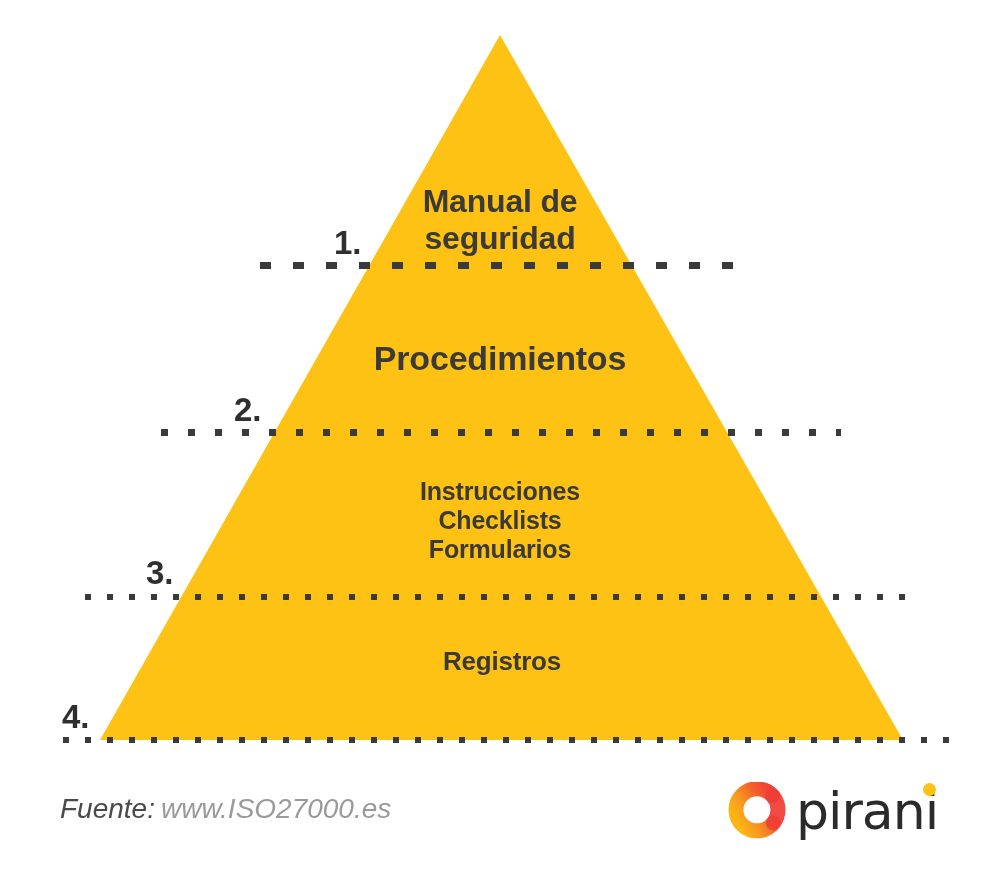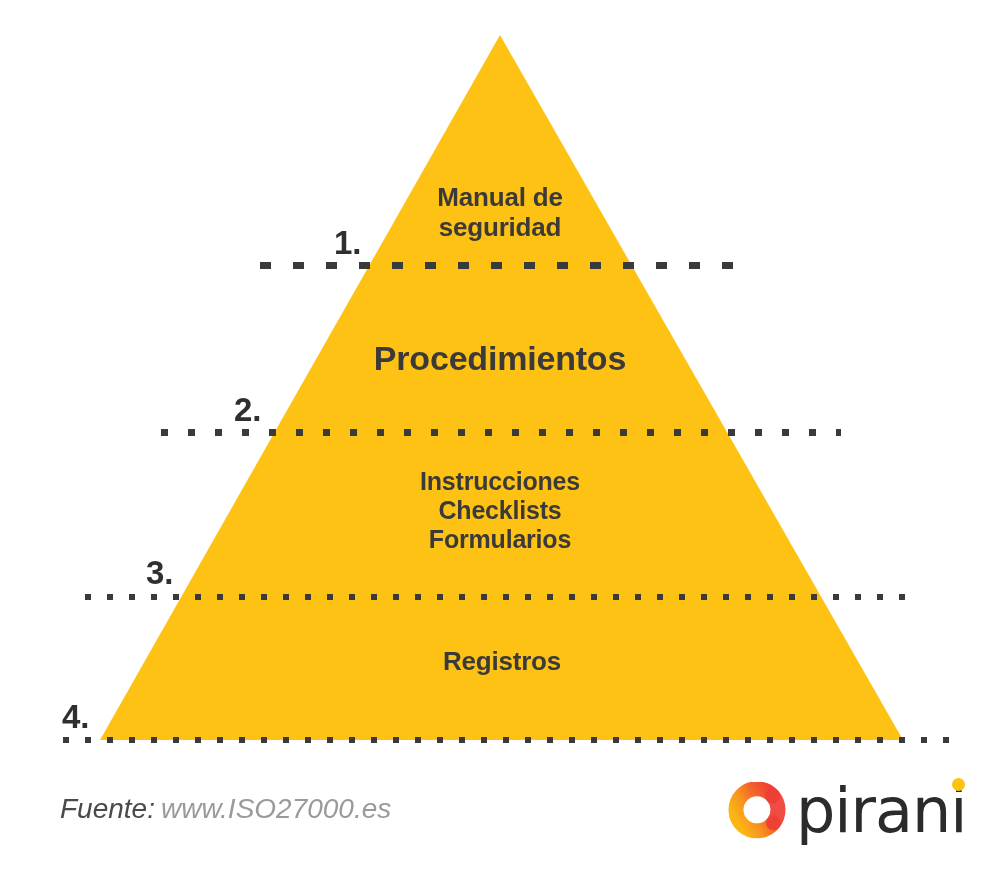--- a/index.html
+++ b/index.html
@@ -55,21 +55,21 @@
   .tier-label {
     position: absolute;
     text-align: center;
     color: #3b3a38;
     font-weight: bold;
     font-family: "Liberation Sans", sans-serif;
     letter-spacing: -0.2px;
     line-height: 1.15;
     white-space: pre-line;
   }
-  .tier-label.t1 { font-size: 26px; }
+  .tier-label.t1 { font-size: 32px; }
   .tier-label.t2 { font-size: 34px; }
   .tier-label.t3 { font-size: 25px; }
   .tier-label.t4 { font-size: 26px; }
 
   
   .step-number {
     position: absolute;
     color: #2f2f2f;
     font-weight: bold;
     font-family: "Liberation Sans", sans-serif;
@@ -95,21 +95,21 @@
     left: 728px;
     top: 778px;
     display: flex;
     align-items: center;
     height: 66px;
   }
   .logo-mark { width: 58px; height: 58px; display: block; }
   .logo-word {
     position: relative;
     margin-left: 10px;
-    font-size: 62px;
+    font-size: 52px;
     line-height: 1;
     color: #2b2b2b;
     font-family: "DejaVu Sans", sans-serif;
     font-weight: normal;
     letter-spacing: -1px;
   }
   .logo-word .dot-i {
     position: absolute;
     right: 2px;
     top: -2px;
@@ -132,21 +132,21 @@
   <div class="step-number" style="left:334px; top:226px;">1.</div>
   <div class="tier-label t1" style="left:370px; top:183px; width:260px;">Manual de
 seguridad</div>
 
   <div class="divider dot" style="left:161px; top:429px; width:680px;"></div>
   <div class="step-number" style="left:234px; top:393px;">2.</div>
   <div class="tier-label t2" style="left:340px; top:339px; width:320px;">Procedimientos</div>
 
   <div class="divider fine" style="left:85px; top:594px; width:828px;"></div>
   <div class="step-number" style="left:146px; top:556px;">3.</div>
-  <div class="tier-label t3" style="left:350px; top:467px; width:300px;">Instrucciones
+  <div class="tier-label t3" style="left:350px; top:477px; width:300px;">Instrucciones
 Checklists
 Formularios</div>
 
   <div class="divider fine" style="left:63px; top:737px; width:888px;"></div>
   <div class="step-number" style="left:62px; top:700px;">4.</div>
   <div class="tier-label t4" style="left:352px; top:647px; width:300px;">Registros</div>
 
   <div class="source">
     <span class="lead">Fuente:</span><span class="url">www.ISO27000.es</span>
   </div>

